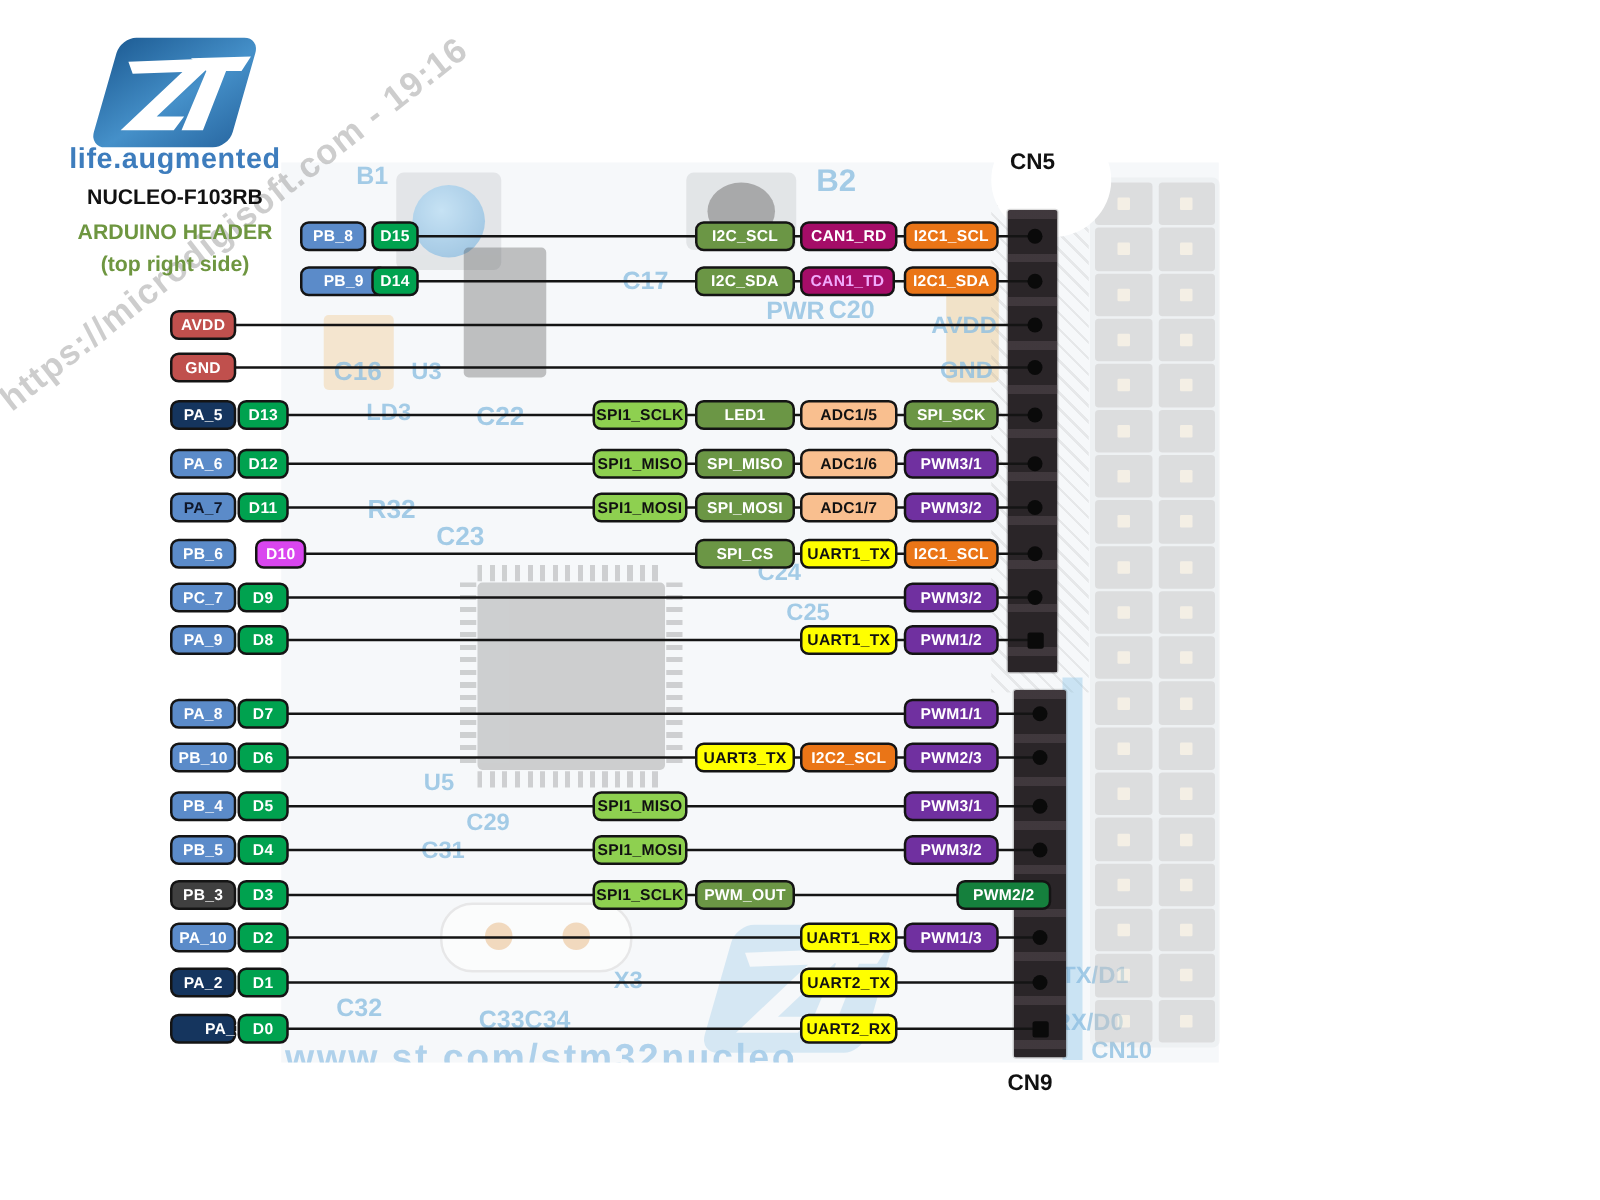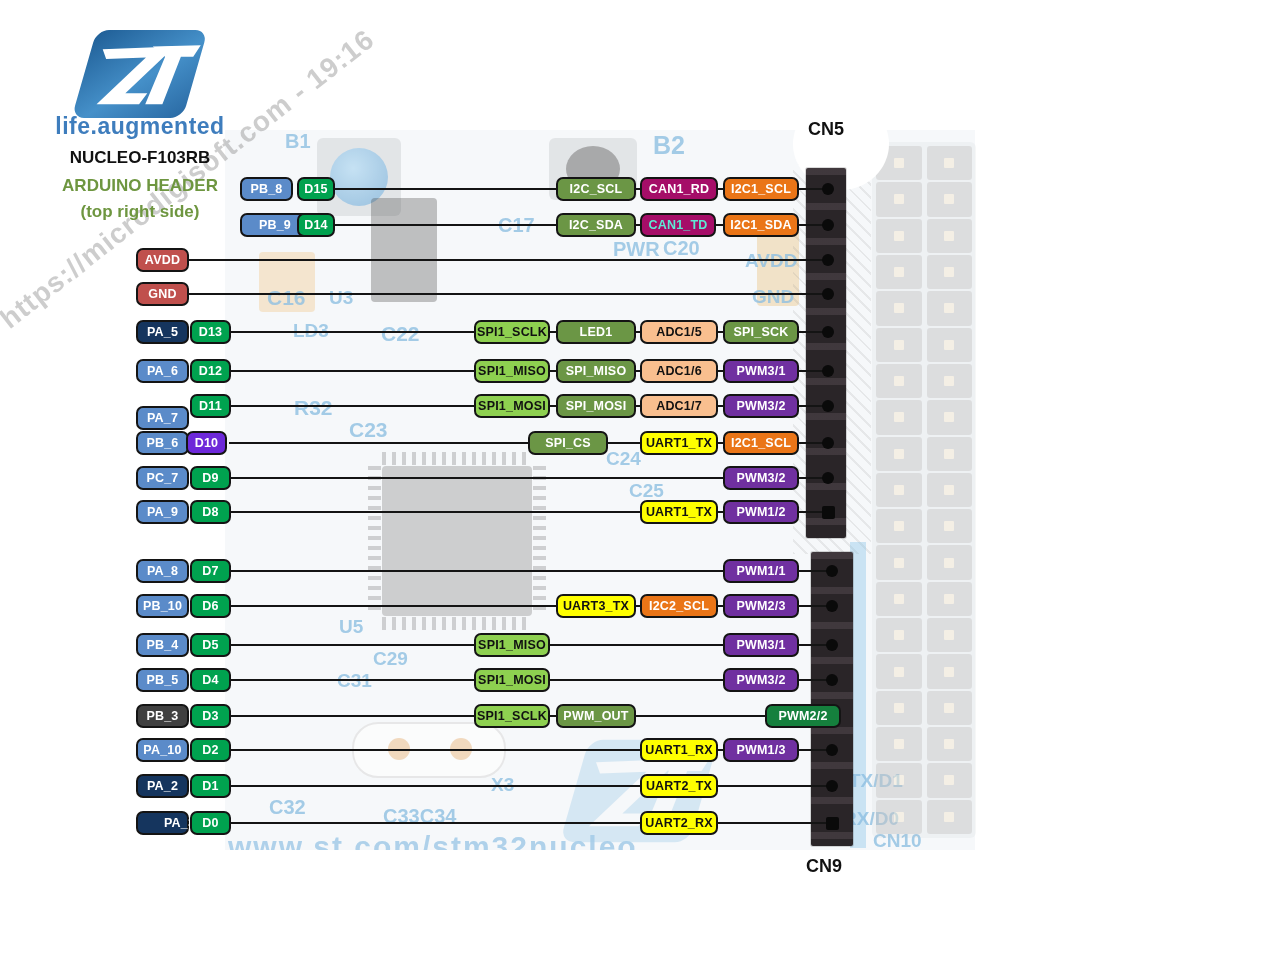--- a/index.html
+++ b/index.html
@@ -251,21 +251,21 @@
       <div class="badge" style="left: 240px; top: 177px; width: 53px; background: rgb(91, 139, 201); color: rgb(255, 255, 255);">PB_8</div>
       <div class="badge" style="left: 297px; top: 177px; width: 38px; background: rgb(0, 162, 79); color: rgb(255, 255, 255);">D15</div>
       <div class="badge" style="left: 556px; top: 177px; width: 80px; background: rgb(107, 150, 69); color: rgb(255, 255, 255);">I2C_SCL</div>
       <div class="badge" style="left: 640px; top: 177px; width: 78px; background: rgb(165, 13, 104); color: rgb(255, 255, 255);">CAN1_RD</div>
       <div class="badge" style="left: 723px; top: 177px; width: 76px; background: rgb(234, 117, 23); color: rgb(255, 255, 255);">I2C1_SCL</div>
       <div class="pdot" style="left: 822px; top: 183px;"></div>
       <div class="line" style="left: 333px; top: 223.7px; width: 495px;"></div>
       <div class="badge" style="left: 240px; top: 213px; width: 70px; background: rgb(91, 139, 201); color: rgb(255, 255, 255);">PB_9</div>
       <div class="badge" style="left: 297px; top: 213px; width: 38px; background: rgb(0, 162, 79); color: rgb(255, 255, 255);">D14</div>
       <div class="badge" style="left: 556px; top: 213px; width: 80px; background: rgb(107, 150, 69); color: rgb(255, 255, 255);">I2C_SDA</div>
-      <div class="badge" style="left: 640px; top: 213px; width: 76px; background: rgb(165, 13, 104); color: #5eead4;">CAN1_TD</div>
+      <div class="badge" style="left: 640px; top: 213px; width: 76px; background: rgb(165, 13, 104); color: #f0abfc;">CAN1_TD</div>
       <div class="badge" style="left: 723px; top: 213px; width: 76px; background: rgb(234, 117, 23); color: rgb(255, 255, 255);">I2C1_SDA</div>
       <div class="pdot" style="left: 822px; top: 219px;"></div>
       <div class="line" style="left: 187px; top: 258.7px; width: 641px;"></div>
       <div class="badge" style="left: 136px; top: 248px; width: 53px; background: rgb(192, 80, 77); color: rgb(255, 255, 255);">AVDD</div>
       <div class="pdot" style="left: 822px; top: 254px;"></div>
       <div class="line" style="left: 187px; top: 292.7px; width: 641px;"></div>
       <div class="badge" style="left: 136px; top: 282px; width: 53px; background: rgb(192, 80, 77); color: rgb(255, 255, 255);">GND</div>
       <div class="pdot" style="left: 822px; top: 288px;"></div>
       <div class="line" style="left: 229px; top: 330.7px; width: 599px;"></div>
       <div class="badge" style="left: 136px; top: 320px; width: 53px; background: rgb(21, 53, 94); color: rgb(255, 255, 255);">PA_5</div>
@@ -277,31 +277,31 @@
       <div class="pdot" style="left: 822px; top: 326px;"></div>
       <div class="line" style="left: 229px; top: 369.7px; width: 599px;"></div>
       <div class="badge" style="left: 136px; top: 359px; width: 53px; background: rgb(91, 139, 201); color: rgb(255, 255, 255);">PA_6</div>
       <div class="badge" style="left: 190px; top: 359px; width: 41px; background: rgb(0, 162, 79); color: rgb(255, 255, 255);">D12</div>
       <div class="badge" style="left: 474px; top: 359px; width: 76px; background: rgb(142, 208, 80); color: rgb(17, 17, 17);">SPI1_MISO</div>
       <div class="badge" style="left: 556px; top: 359px; width: 80px; background: rgb(107, 150, 69); color: rgb(255, 255, 255);">SPI_MISO</div>
       <div class="badge" style="left: 640px; top: 359px; width: 78px; background: rgb(249, 191, 143); color: rgb(17, 17, 17);">ADC1/6</div>
       <div class="badge" style="left: 723px; top: 359px; width: 76px; background: rgb(112, 48, 160); color: rgb(255, 255, 255);">PWM3/1</div>
       <div class="pdot" style="left: 822px; top: 365px;"></div>
       <div class="line" style="left: 229px; top: 404.7px; width: 599px;"></div>
-      <div class="badge" style="left: 136px; top: 394px; width: 53px; background: rgb(91, 139, 201); color: #ffffff; margin-top: 12px;">PA_7</div>
+      <div class="badge" style="left: 136px; top: 394px; width: 53px; background: rgb(91, 139, 201); color: #0f172a;">PA_7</div>
       <div class="badge" style="left: 190px; top: 394px; width: 41px; background: rgb(0, 162, 79); color: rgb(255, 255, 255);">D11</div>
       <div class="badge" style="left: 474px; top: 394px; width: 76px; background: rgb(142, 208, 80); color: rgb(17, 17, 17);">SPI1_MOSI</div>
       <div class="badge" style="left: 556px; top: 394px; width: 80px; background: rgb(107, 150, 69); color: rgb(255, 255, 255);">SPI_MOSI</div>
       <div class="badge" style="left: 640px; top: 394px; width: 78px; background: rgb(249, 191, 143); color: rgb(17, 17, 17);">ADC1/7</div>
       <div class="badge" style="left: 723px; top: 394px; width: 76px; background: rgb(112, 48, 160); color: rgb(255, 255, 255);">PWM3/2</div>
       <div class="pdot" style="left: 822px; top: 400px;"></div>
       <div class="line" style="left: 229px; top: 441.7px; width: 599px;"></div>
       <div class="badge" style="left: 136px; top: 431px; width: 53px; background: rgb(91, 139, 201); color: rgb(255, 255, 255);">PB_6</div>
-      <div class="badge" style="left: 186px; top: 431px; width: 41px; background: #6d28d9; color: rgb(255, 255, 255);">D10</div>
-      <div class="badge" style="left: 528px; top: 431px; width: 80px; background: rgb(107, 150, 69); color: rgb(255, 255, 255);">SPI_CS</div>
+      <div class="badge" style="left: 204px; top: 431px; width: 41px; background: #d946ef; color: rgb(255, 255, 255);">D10</div>
+      <div class="badge" style="left: 556px; top: 431px; width: 80px; background: rgb(107, 150, 69); color: rgb(255, 255, 255);">SPI_CS</div>
       <div class="badge" style="left: 640px; top: 431px; width: 78px; background: rgb(255, 255, 0); color: rgb(17, 17, 17);">UART1_TX</div>
       <div class="badge" style="left: 723px; top: 431px; width: 76px; background: rgb(234, 117, 23); color: rgb(255, 255, 255);">I2C1_SCL</div>
       <div class="pdot" style="left: 822px; top: 437px;"></div>
       <div class="line" style="left: 229px; top: 476.7px; width: 599px;"></div>
       <div class="badge" style="left: 136px; top: 466px; width: 53px; background: rgb(91, 139, 201); color: rgb(255, 255, 255);">PC_7</div>
       <div class="badge" style="left: 190px; top: 466px; width: 41px; background: rgb(0, 162, 79); color: rgb(255, 255, 255);">D9</div>
       <div class="badge" style="left: 723px; top: 466px; width: 76px; background: rgb(112, 48, 160); color: rgb(255, 255, 255);">PWM3/2</div>
       <div class="pdot" style="left: 822px; top: 472px;"></div>
       <div class="line" style="left: 229px; top: 510.7px; width: 599px;"></div>
       <div class="badge" style="left: 136px; top: 500px; width: 53px; background: rgb(91, 139, 201); color: rgb(255, 255, 255);">PA_9</div>

